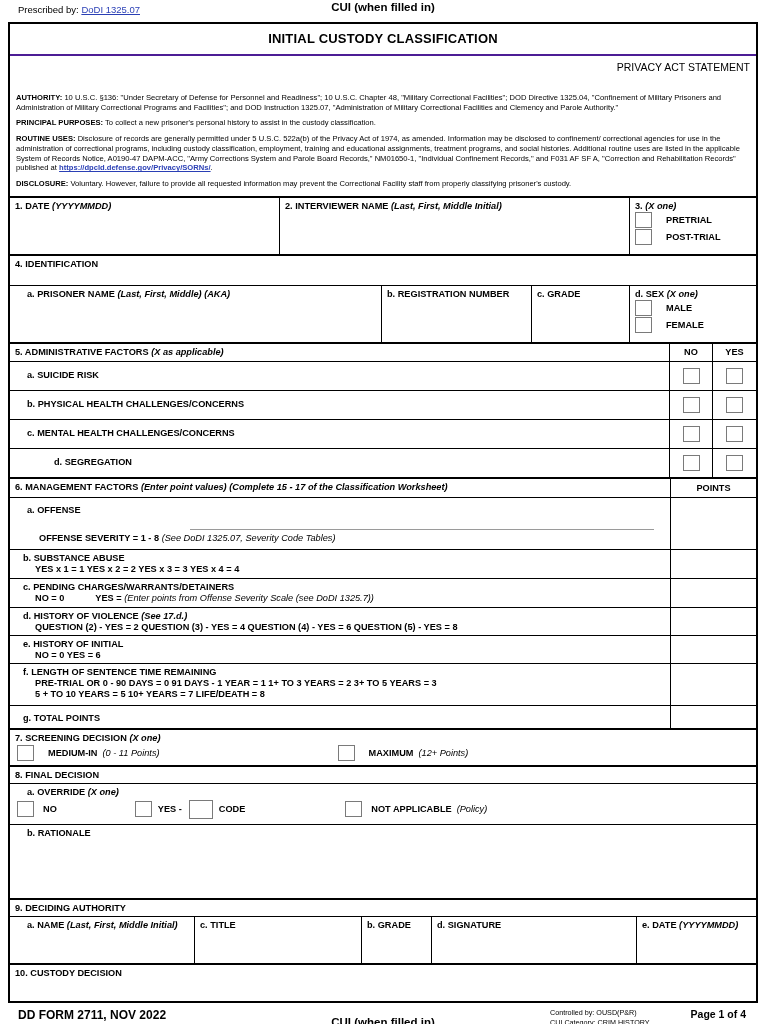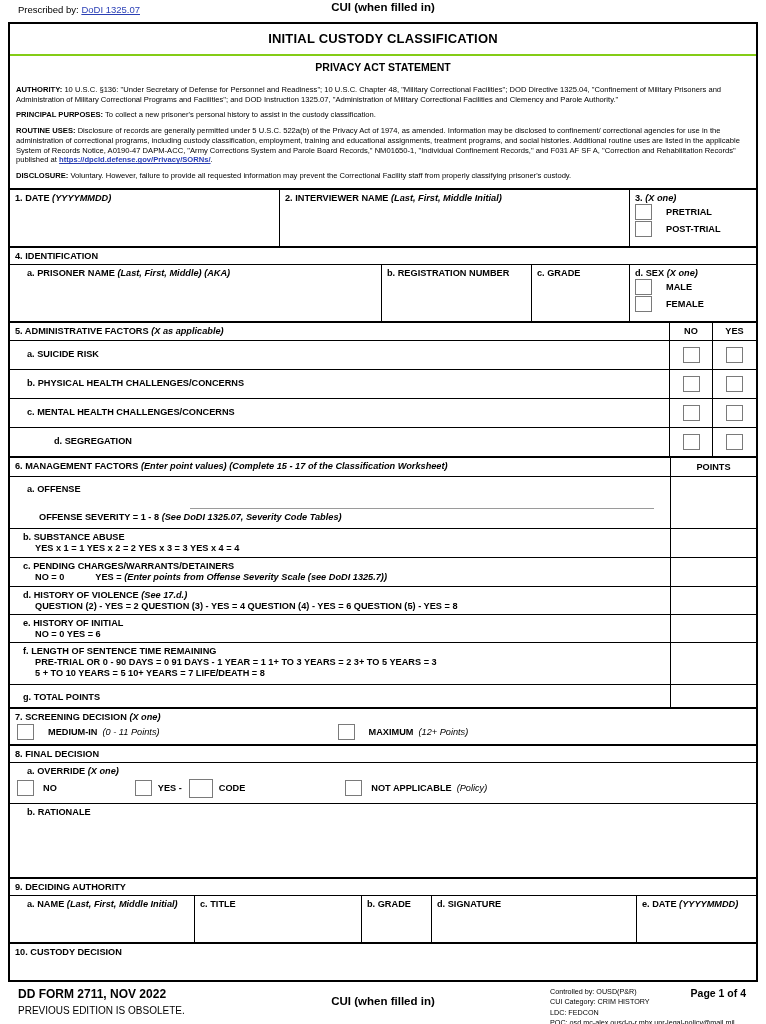--- a/index.html
+++ b/index.html
@@ -38,26 +38,26 @@
     margin: 0 auto;
   }
   .row { display: flex; }
   .bb { border-bottom: 1px solid #000; }
   .bb2 { border-bottom: 2px solid #000; }
   .br { border-right: 1px solid #000; }
 
   .title-bar {
     text-align: center; font-weight: bold; font-size: 13px;
     letter-spacing: .2px; padding: 7px 0 8px;
-    border-bottom: 2px solid #84cc16;
+    border-bottom: 2px solid #4c1d95;
   }
 
   
   .pa-wrap { padding: 5px 6px 7px 6px; border-bottom: 2px solid #000; }
-  .pa-title { text-align: center; font-weight: bold; font-size: 10.5px; margin-bottom: 12px; }
+  .pa-title { text-align: right; font-weight: normal; font-size: 10.5px; margin-bottom: 20px; }
   .pa-p { font-size: 7.6px; line-height: 1.28; margin: 0 0 6px 0; text-align: left; }
   .pa-p:last-child { margin-bottom: 0; }
   .pa-p b { font-weight: bold; }
   .pa-p a { color: #2a3fb5; text-decoration: underline; font-weight: bold; }
 
   
   .cell { position: relative; padding: 3px 4px 0 5px; }
   .lbl { font-size: 9.2px; font-weight: bold; white-space: nowrap; }
   .lbl .it { font-style: italic; font-weight: bold; }
   .lbl-ind { padding-left: 12px; }
@@ -73,21 +73,21 @@
   .cbx-txt { font-size: 9.2px; font-weight: bold; }
 
   
   .noyes-head { width: 43px; text-align: center; font-size: 9.2px; font-weight: bold; padding-top: 3px; }
   .noyes-cell { width: 43px; display: flex; align-items: center; justify-content: center; }
 
   
   .pts-col { width: 85px; }
   .pts-head { text-align: center; font-size: 9.2px; font-weight: bold; padding-top: 4px; }
   .sub { font-size: 9.2px; font-weight: bold; padding-left: 24px; margin-top: 1px; }
-  .sub .it { font-style: italic; font-weight: bold; }
+  .sub .it { font-style: italic; font-weight: normal; }
   .offense-line {
     border-bottom: 1px solid #9a9a9a;
     margin: 14px 12px 3px 175px; height: 1px;
   }
 
   
   .footer { position: relative; margin-top: 5px; padding: 0 8px; }
   .f-left { position: absolute; left: 10px; top: 0; }
   .f-form { font-size: 12px; font-weight: bold; }
   .f-prev { font-size: 10px; margin-top: 4px; }
@@ -156,21 +156,21 @@
           <span class="cbx"></span>
           <span class="cbx-txt">PRETRIAL</span>
         </div>
         <div class="cbx-row">
           <span class="cbx"></span>
           <span class="cbx-txt">POST-TRIAL</span>
         </div>
       </div>
     </div>
 
-    <div class="cell bb" style="height:17px;">
+    <div class="cell bb" style="height:30px;">
       <div class="lbl">4. IDENTIFICATION</div>
     </div>
 
     <div class="row bb2">
       <div class="cell br" style="width:372px;height:56px;">
         <div class="lbl lbl-ind">
           <span>a. PRISONER NAME</span>
           <span class="it">(Last, First, Middle) (AKA)</span>
         </div>
         <div style="font-size:10px;padding-left:16px;"></div>

